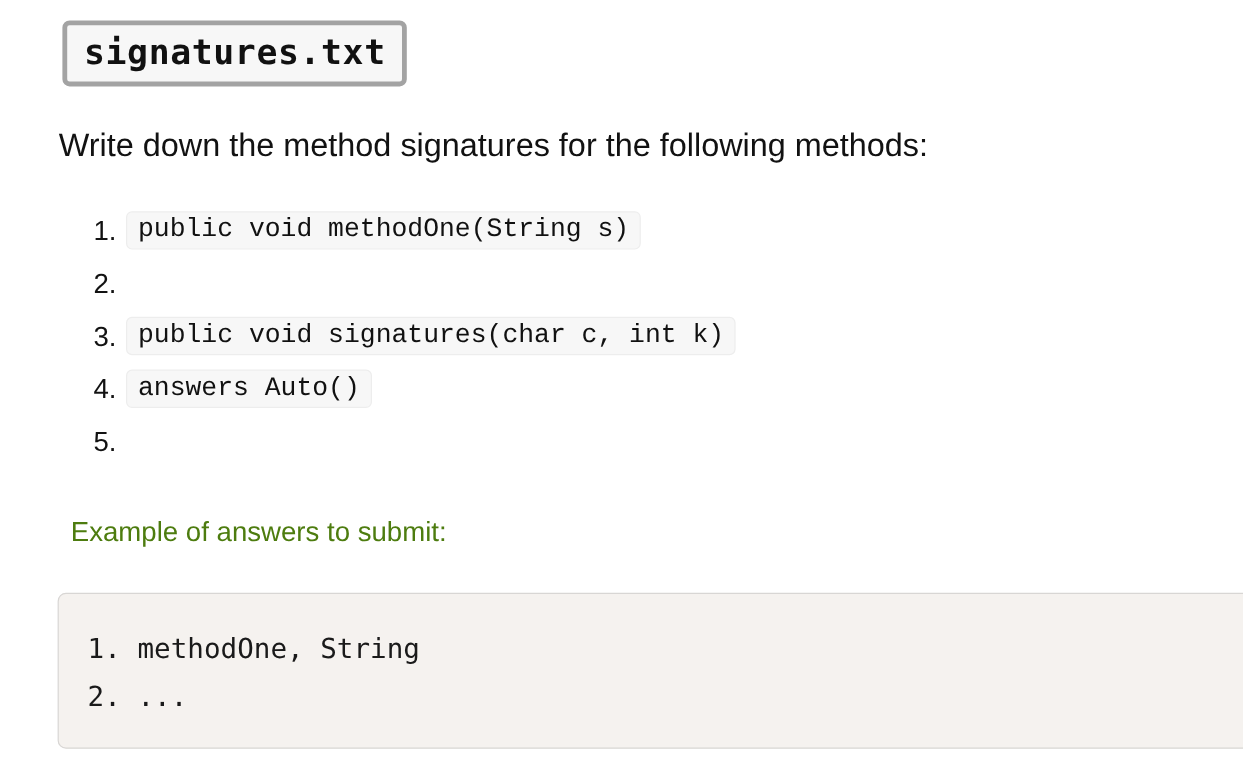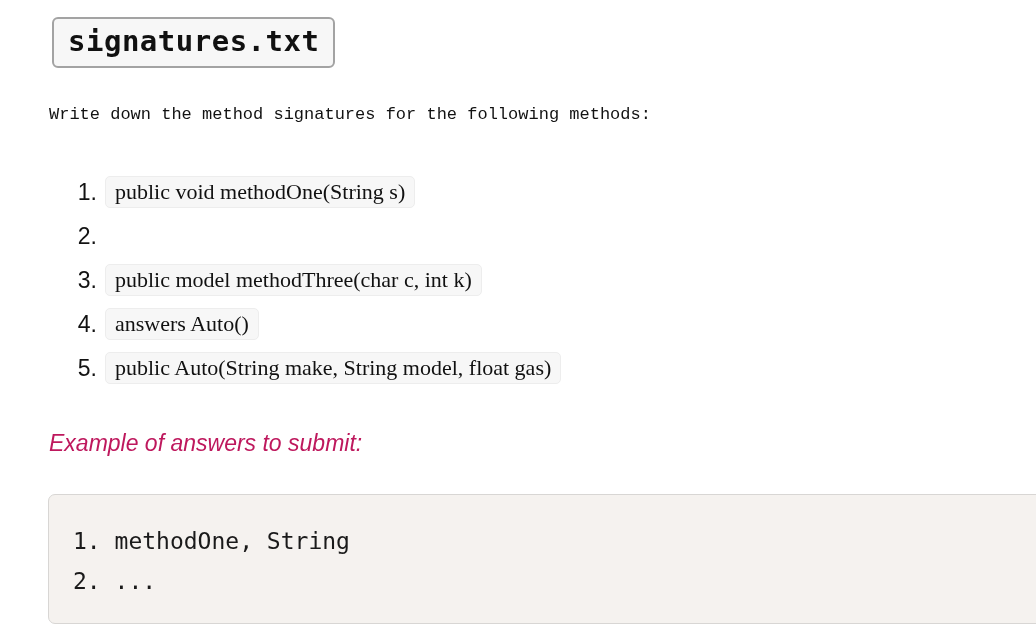--- a/index.html
+++ b/index.html
@@ -15,42 +15,41 @@
     color: #1a1a1a;
     position: relative;
   }
 
   
   #title-chip {
     position: absolute;
     left: 52px;
     top: 17px;
     background: #f7f7f7;
-    border: 2px solid #a3a3a3;
+    border: 4px solid #a3a3a3;
     border-radius: 6px;
     padding: 6px 14px 8px 14px;
     font-family: "DejaVu Sans Mono", monospace;
     font-weight: bold;
     font-size: 29px;
     letter-spacing: 0.5px;
     color: #111111;
     line-height: 1.15;
     white-space: nowrap;
   }
 
   
   #intro-text {
     position: absolute;
     left: 49px;
     top: 104px;
-    font-size: 17px;
+    font-size: 27px;
     line-height: 1.3;
     color: #121212;
     white-space: nowrap;
-    font-family: Liberation Mono, monospace;
   }
 
   
   #signature-list {
     position: absolute;
     left: 49px;
     top: 176px;
     width: 980px;
   }
   .sig-row {
@@ -65,41 +64,40 @@
     padding-right: 8px;
     font-size: 23px;
     color: #121212;
     box-sizing: border-box;
     flex: 0 0 auto;
   }
   .sig-code {
     background: #f7f7f7;
     border: 1px solid #ededed;
     border-radius: 5px;
-    font-family: Liberation Serif, serif;
+    font-family: Liberation Mono, monospace;
     font-size: 22px;
     line-height: 30px;
     height: 32px;
     box-sizing: border-box;
     padding: 0 9px;
     color: #111111;
     white-space: pre;
     display: inline-block;
   }
 
   
   #example-label {
     position: absolute;
-    left: 49px;
+    left: 59px;
     top: 429px;
     font-size: 23px;
     line-height: 1.3;
-    color: #be185d;
+    color: #4d7c0f;
     white-space: nowrap;
-    font-style: italic;
   }
 
   
   #answer-block {
     position: absolute;
     left: 48px;
     top: 494px;
     width: 1010px;          
     height: 130px;
     background: #f5f2ef;
@@ -130,31 +128,30 @@
     <span class="sig-marker">1.</span>
     <span class="sig-code">public void methodOne(String s)</span>
   </div>
 
   <div class="sig-row">
     <span class="sig-marker">2.</span>
   </div>
 
   <div class="sig-row">
     <span class="sig-marker">3.</span>
-    <span class="sig-code">public model methodThree(char c, int k)</span>
+    <span class="sig-code">public void signatures(char c, int k)</span>
   </div>
 
   <div class="sig-row">
     <span class="sig-marker">4.</span>
     <span class="sig-code">answers Auto()</span>
   </div>
 
   <div class="sig-row">
     <span class="sig-marker">5.</span>
-    <span class="sig-code">public Auto(String make, String model, float gas)</span>
   </div>
 
 </div>
 
 <div id="example-label">Example of answers to submit:</div>
 
 <div id="answer-block">
   <div class="answer-line">1. methodOne, String</div>
   <div class="answer-line">2. ...</div>
 </div>

